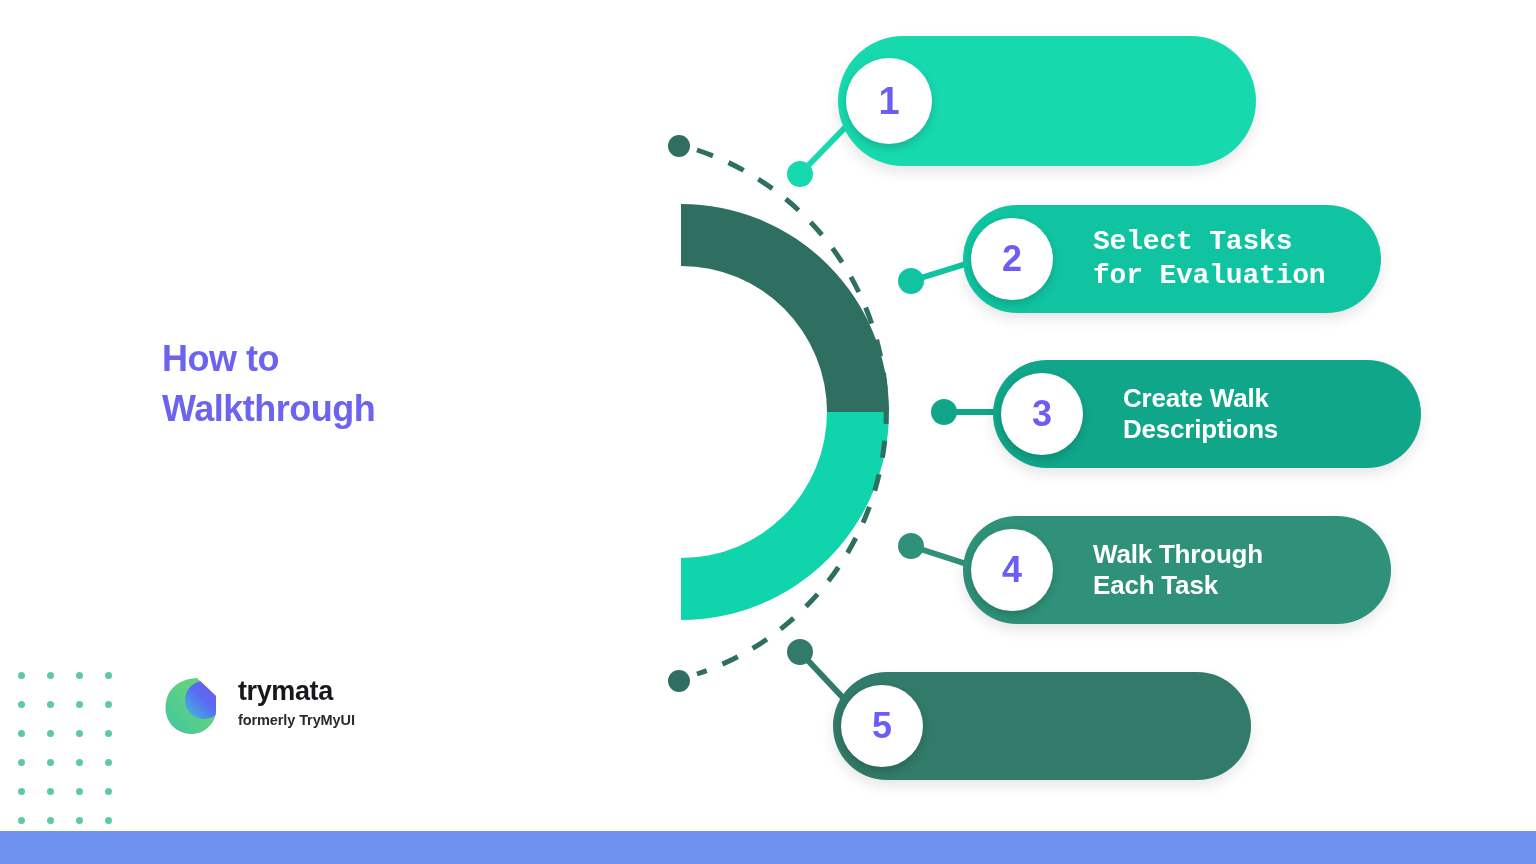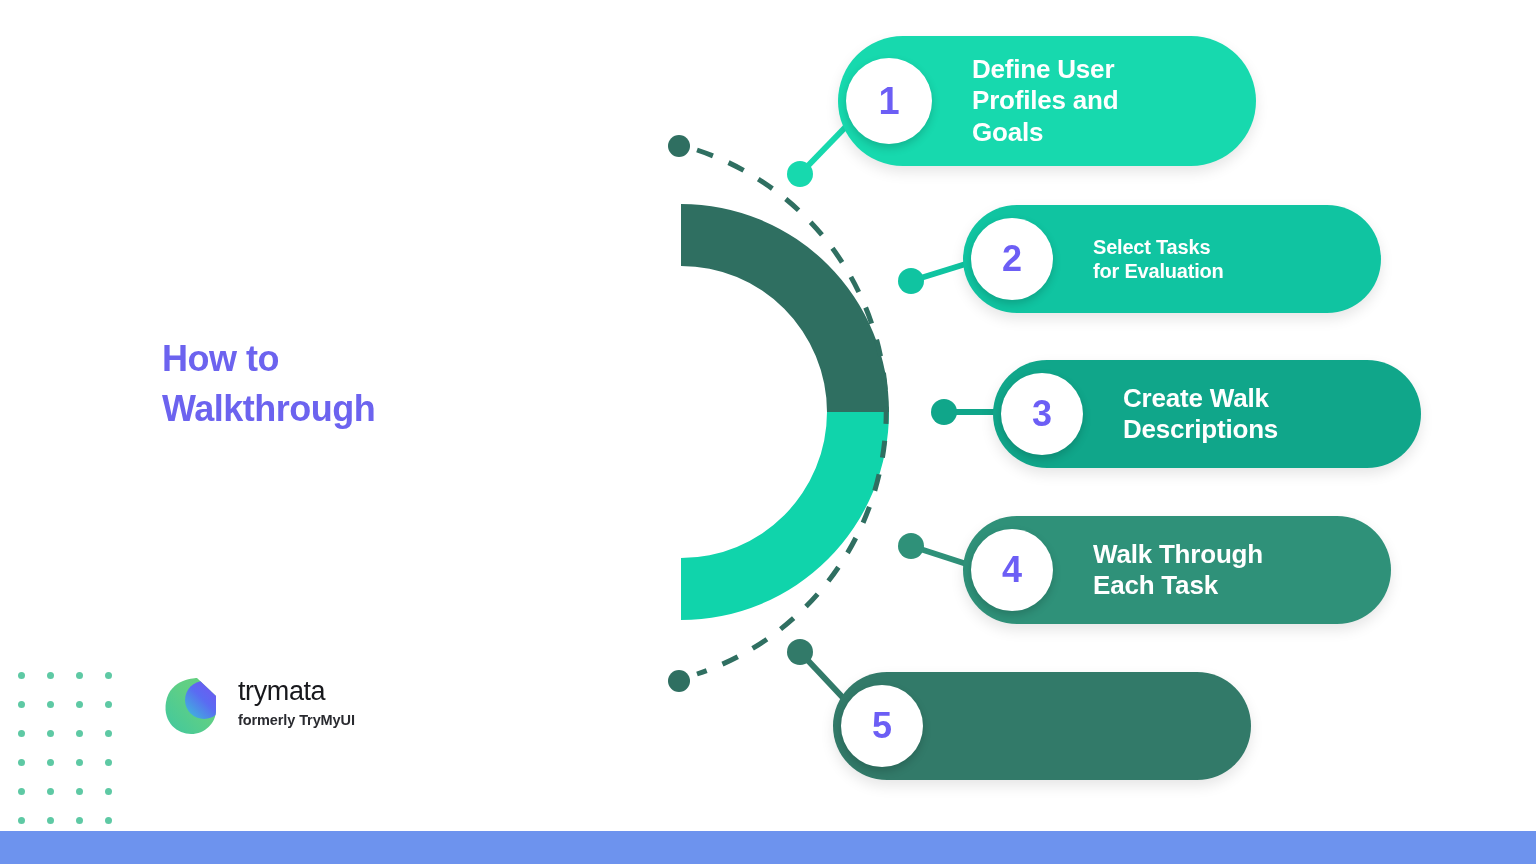--- a/index.html
+++ b/index.html
@@ -25,21 +25,21 @@
     font-size:36px; font-weight:bold; line-height:50px;
     letter-spacing:-0.5px;
   }
   #page-title .ln { display:block; white-space:nowrap; }
 
   
   #logo-block { position:absolute; left:158px; top:668px; width:300px; height:76px; }
   #logo-mark { position:absolute; left:0; top:4px; width:66px; height:66px; }
   #logo-text { position:absolute; left:80px; top:8px; }
   #logo-wordmark {
-    font-size:27px; font-weight:normal; color:#17181c; letter-spacing:-0.4px;
+    font-size:27px; font-weight:bold; color:#17181c; letter-spacing:-0.4px;
     line-height:30px;
   }
   #logo-tagline {
     font-size:14.5px; font-weight:bold; color:#2a2b30; letter-spacing:-0.1px;
     margin-top:6px; line-height:16px;
   }
 
   
   #bottom-bar {
     position:absolute; left:0; bottom:0; width:1536px; height:33px;
@@ -132,28 +132,25 @@
 
     <circle cx="800" cy="174" r="13" fill="#17d9ae"></circle>
     <circle cx="911" cy="281" r="13" fill="#10c4a1"></circle>
     <circle cx="944" cy="412" r="13" fill="#10a68a"></circle>
     <circle cx="911" cy="546" r="13" fill="#2f9179"></circle>
     <circle cx="800" cy="652" r="13" fill="#327a69"></circle>
   </svg>
 
   <div class="step-card" style="left: 838px; top: 36px; width: 418px; height: 130px; background: rgb(23, 217, 174);">
     <div class="step-badge" style="width:86px; height:86px; font-size:38px;">1</div>
-    <div class="step-label" style="margin-left:134px; font-size:26px;">Define User
-Profiles and
-Goals</div>
   </div>
 
   <div class="step-card" style="left: 963px; top: 205px; width: 418px; height: 108px; background: rgb(16, 196, 161);">
     <div class="step-badge" style="width:82px; height:82px; font-size:36px;">2</div>
-    <div class="step-label" style="margin-left:130px; font-size:20px;">Select Tasks
+    <div class="step-label" style="margin-left:130px; font-size:28px;font-family:Liberation Mono, monospace;">Select Tasks
 for Evaluation</div>
   </div>
 
   <div class="step-card" style="left: 993px; top: 360px; width: 428px; height: 108px; background: rgb(16, 166, 138);">
     <div class="step-badge" style="width:82px; height:82px; font-size:36px;">3</div>
     <div class="step-label" style="margin-left:130px; font-size:26px;">Create Walk
 Descriptions</div>
   </div>
 
   <div class="step-card" style="left: 963px; top: 516px; width: 428px; height: 108px; background: rgb(47, 145, 121);">

